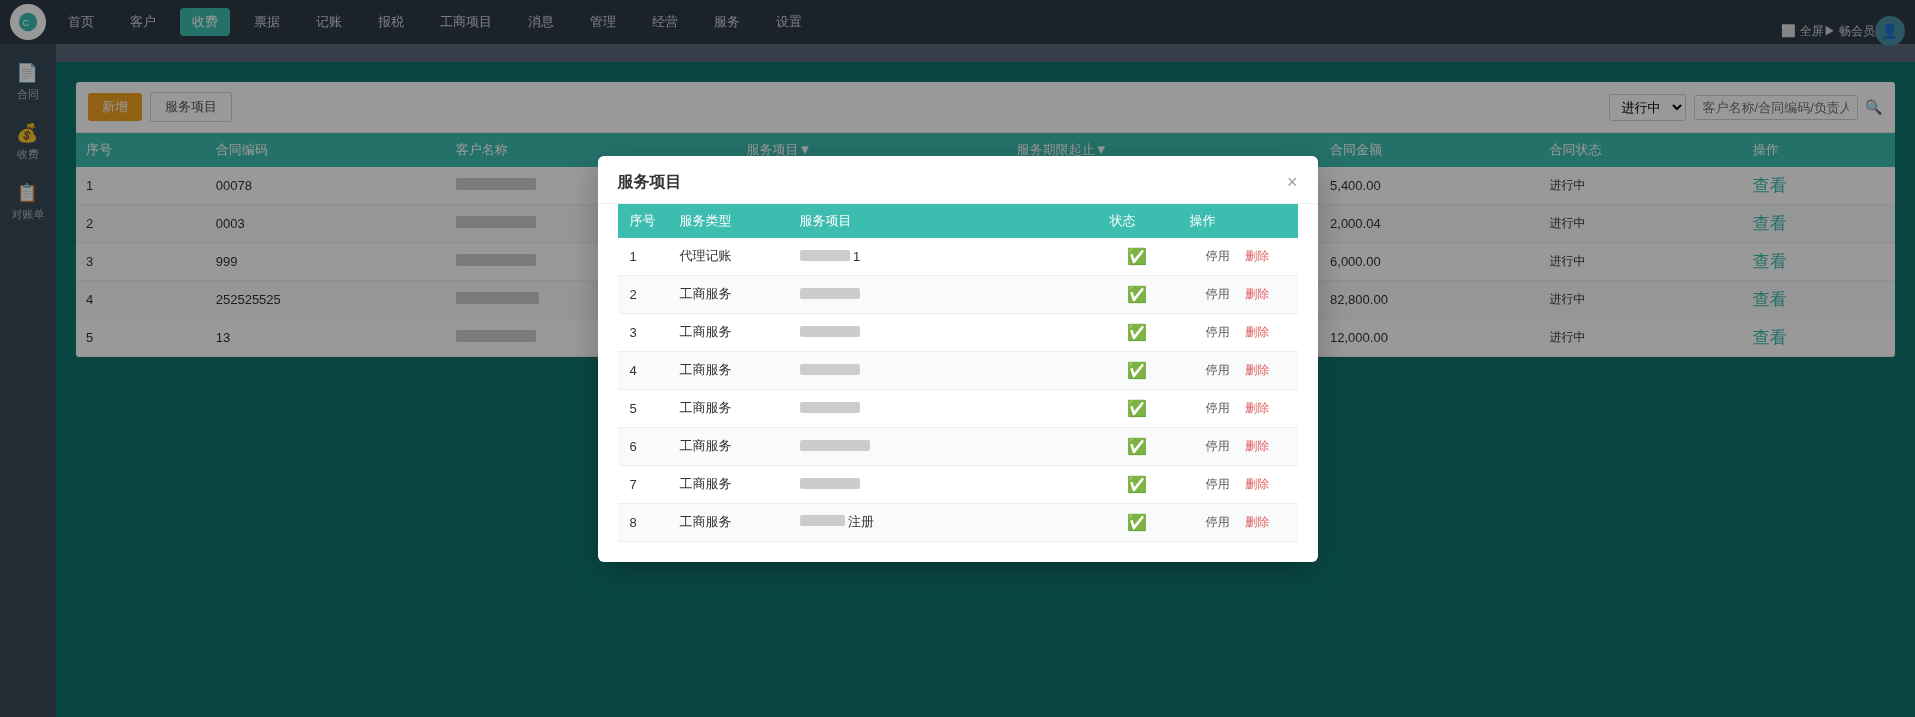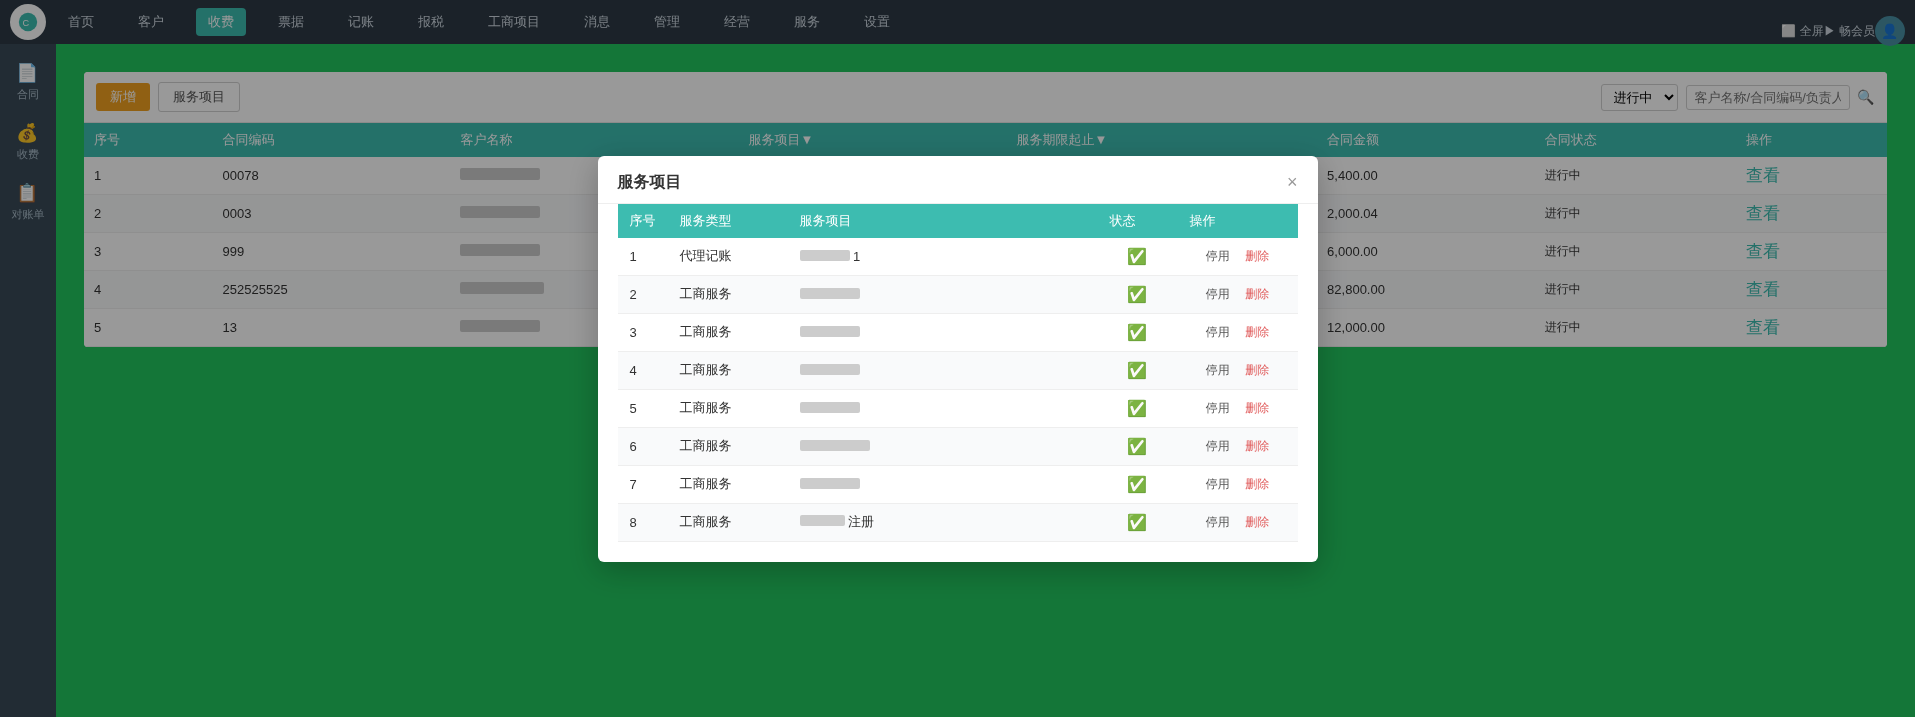--- a/index.html
+++ b/index.html
@@ -16,21 +16,21 @@
     }
     .top-nav-logo {
       width: 36px; height: 36px;
       background: #fff;
       border-radius: 50%;
       display: flex; align-items: center; justify-content: center;
       margin-right: 10px;
       flex-shrink: 0;
     }
     .top-nav-logo svg { width: 22px; height: 22px; }
-    .top-nav-items { display: flex; gap: 20px; flex: 1; }
+    .top-nav-items { display: flex; gap: 12px; flex: 1; }
     .top-nav-item {
       color: #cdd6df;
       padding: 5px 12px;
       border-radius: 4px;
       cursor: pointer;
       font-size: 13px;
       position: relative;
     }
     .top-nav-item.active { background: #3dbcb0; color: #fff; }
     .top-nav-right {
@@ -50,21 +50,21 @@
     }
     .sidebar-item {
       width: 50px; padding: 8px 4px;
       display: flex; flex-direction: column; align-items: center;
       color: #a8bbc8; font-size: 11px; cursor: pointer; border-radius: 4px;
       gap: 3px;
     }
     .sidebar-item .icon { font-size: 18px; }
 
     
-    .main { flex: 1; background: #22c55e; overflow: auto; padding: 28px; }
+    .main { flex: 1; background: #0f766e; overflow: auto; padding: 20px; margin-top: 18px; }
 
     
     .contract-area {
       background: #fff; border-radius: 4px; overflow: hidden;
     }
     .contract-toolbar {
       display: flex; align-items: center; gap: 8px;
       padding: 10px 12px; background: #fff; border-bottom: 1px solid #e8e8e8;
     }
     .btn-new-orange {

